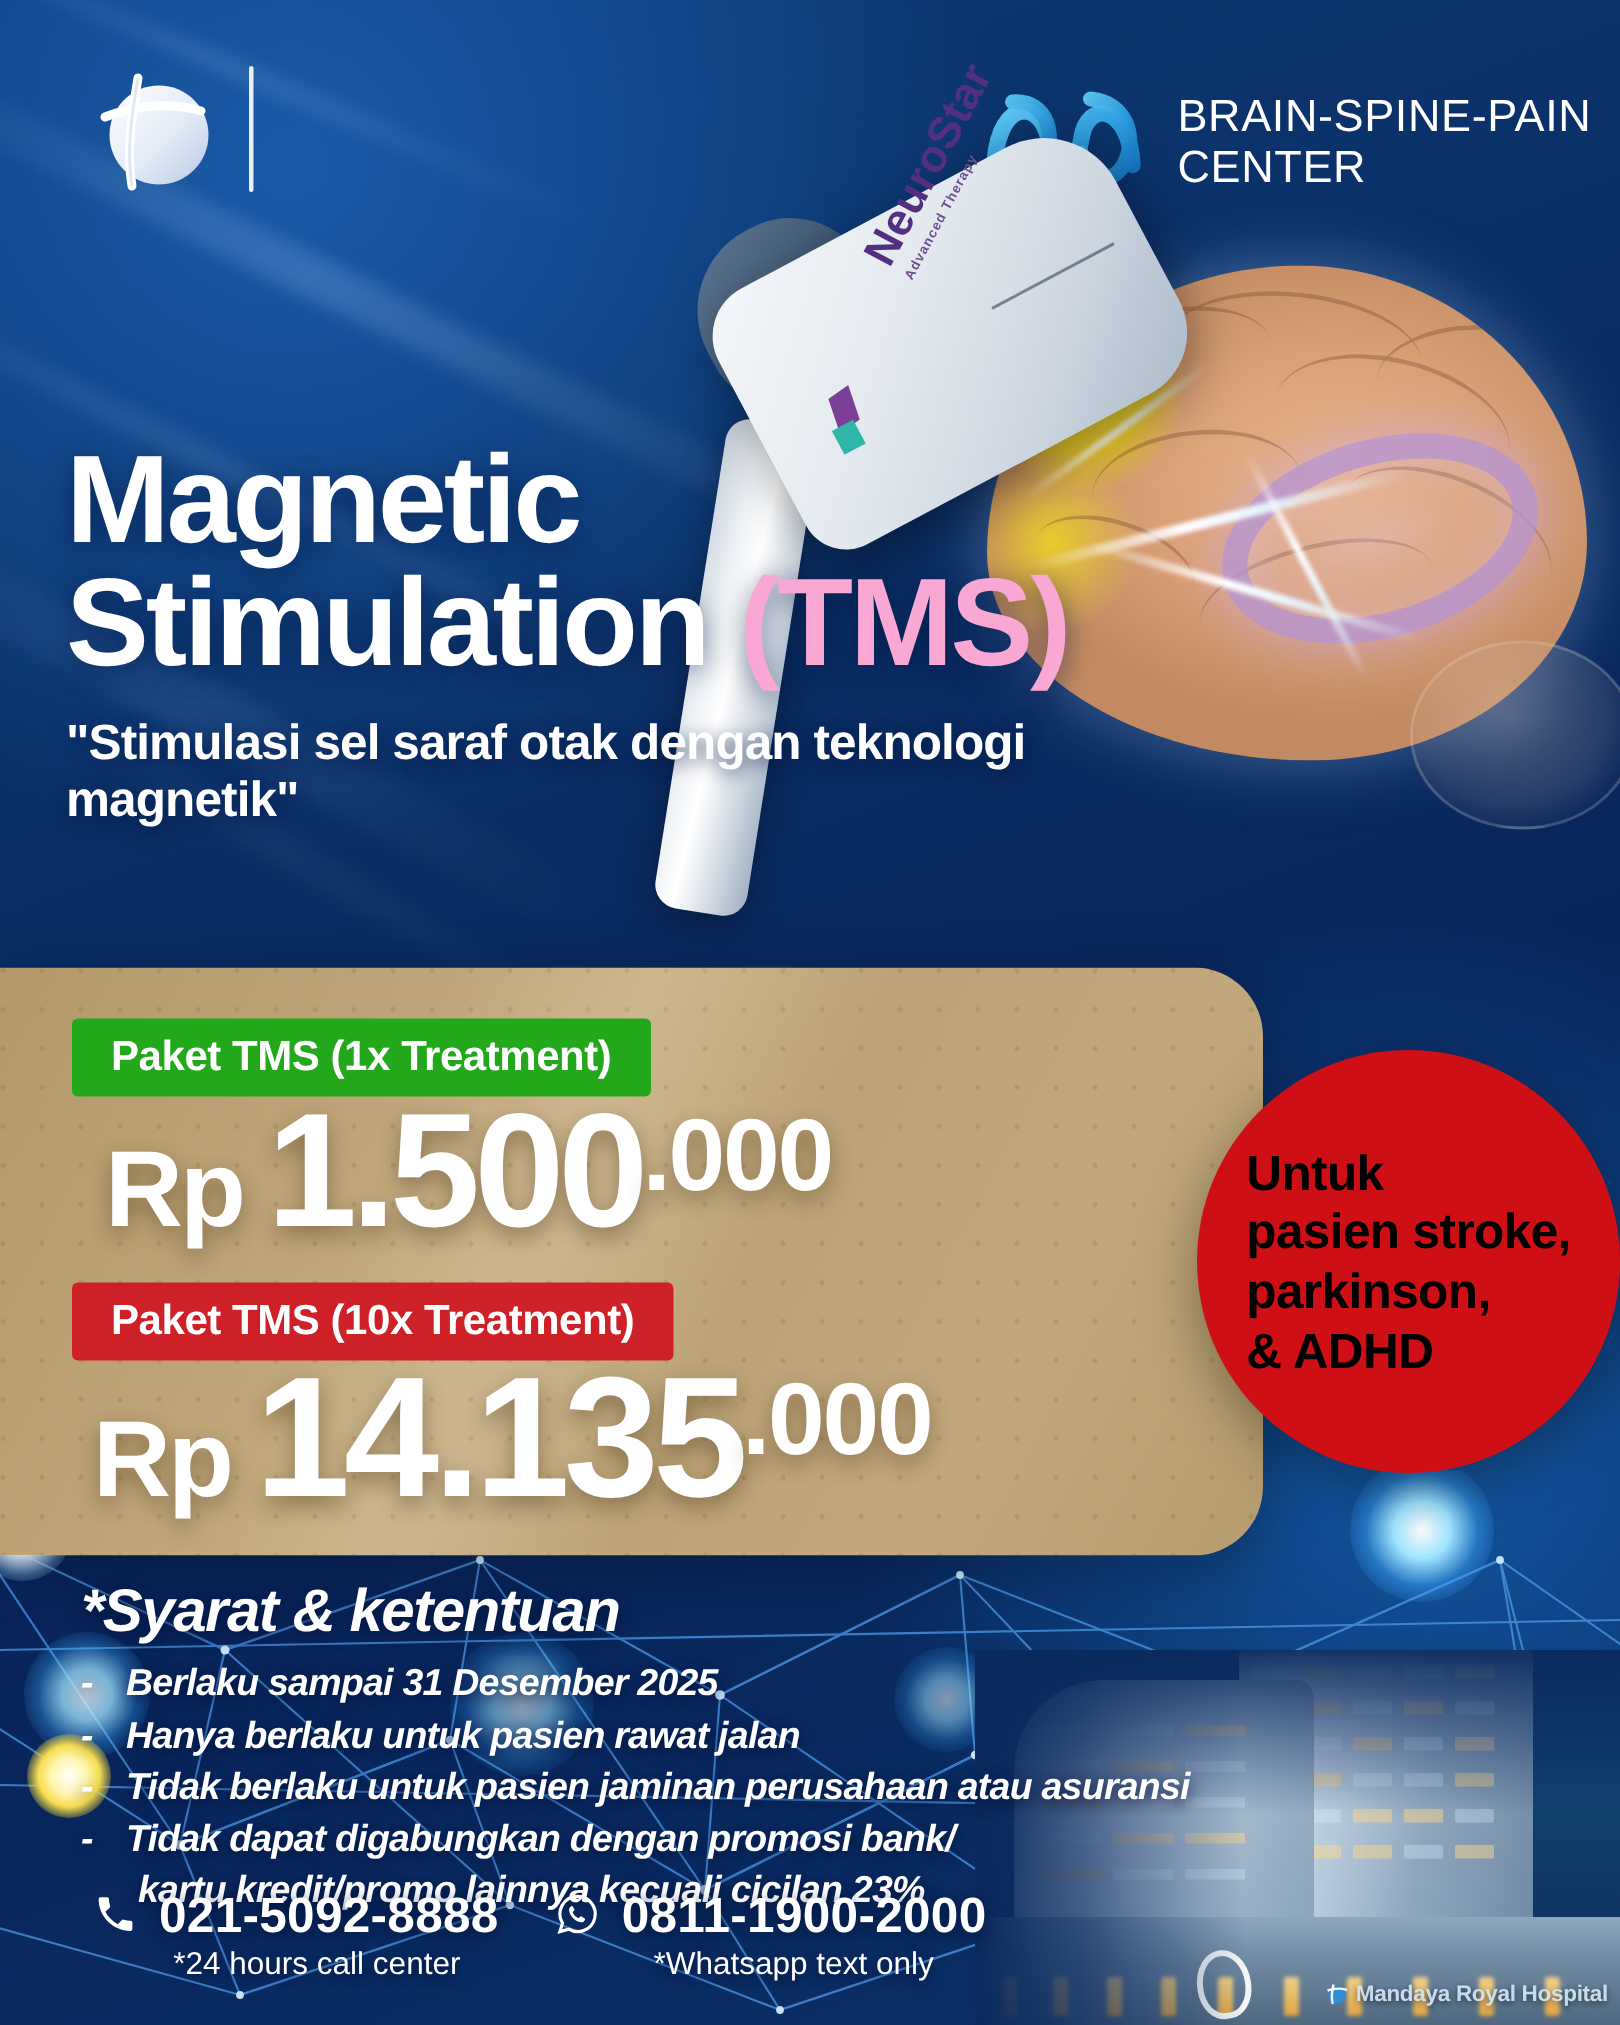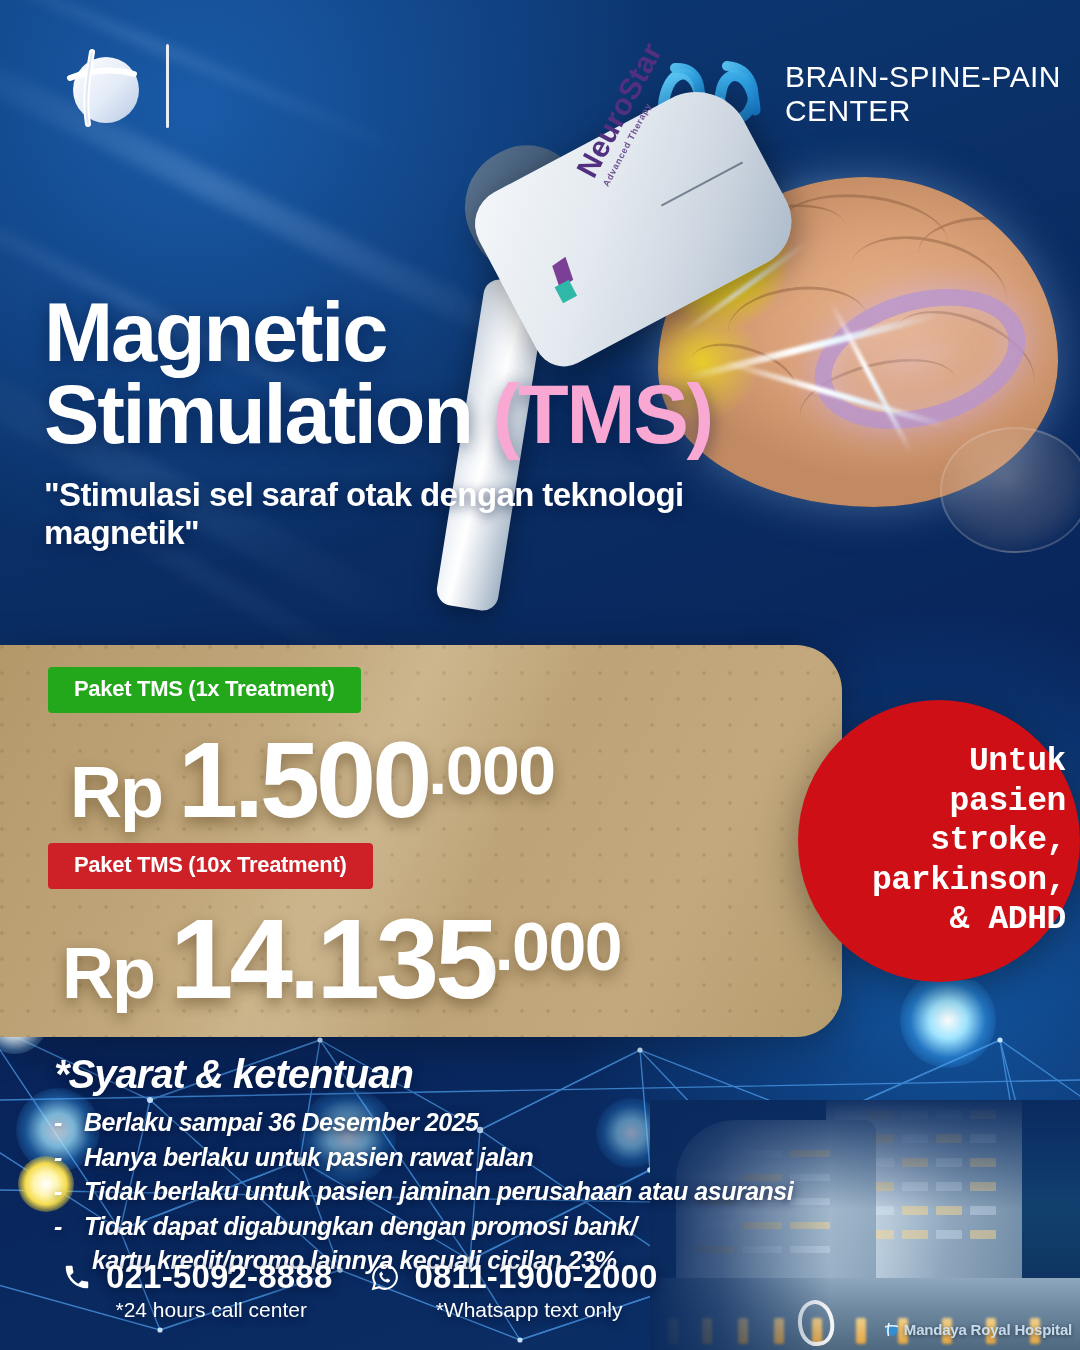--- a/index.html
+++ b/index.html
@@ -155,22 +155,22 @@
     box-shadow:0 8px 40px rgba(0,0,0,.28);
   }
   .panel-sheen {
     position:absolute; left:0; top:0; width:100%; height:100%;
     background:linear-gradient(112deg, rgba(255,255,255,0) 30%, rgba(255,255,255,.10) 44%, rgba(255,255,255,0) 58%);
     border-radius:0 46px 46px 0;
   }
 
   .tag {
     position:absolute; display:inline-block; padding:9px 26px 11px 26px;
-    color:#fff; font-size:22px; font-weight:700; letter-spacing:-.3px;
-    border-radius:4px; white-space:nowrap;
+    color:#fff; font-size:28px; font-weight:700; letter-spacing:-.3px;
+    border-radius:4px; white-space:nowrap;margin-top:12px;
   }
   .tag-green { left:48px; top:22px; background:#23A71B; }
   .tag-red   { left:48px; top:198px; background:#CE2027;text-align:center; }
 
   .price {
     position:absolute; color:#fff; white-space:nowrap;
     text-shadow:0 6px 14px rgba(70,50,20,.45);
     display:flex; align-items:baseline;
   }
   .price .rp { font-size:72px; font-weight:700; letter-spacing:-2px; }
@@ -181,22 +181,22 @@
   .price-2 .big { font-size:114px; }
 
   
   .badge-circle {
     position:absolute; left:798px; top:700px; width:282px; height:282px;
     background:#CE1016; border-radius:50%;
     display:flex; align-items:center; justify-content:center;
     box-shadow:0 10px 38px rgba(0,0,0,.35);
   }
   .badge-circle .txt {
-    color:#ffffff; font-size:33px; font-weight:700; line-height:1.2;
-    text-align:right; letter-spacing:-.4px; padding:0 14px;font-family:Liberation Mono, monospace;
+    color:#000000; font-size:33px; font-weight:700; line-height:1.2;
+    text-align:left; letter-spacing:-.4px; padding:0 14px;
   }
 
   
   .terms { position:absolute; left:54px; top:1052px; width:790px; z-index:6; }
   .terms-title {
     color:#fff; font-size:40px; font-weight:700; font-style:italic;
     letter-spacing:-1px; text-shadow:0 3px 12px rgba(0,15,50,.8); margin-bottom:8px;
   }
   .terms-list { list-style:none; }
   .terms-list li {
@@ -525,21 +525,21 @@
     </div>
     <div class="bld-fade"></div>
     <div class="bld-fade-top"></div>
   </div>
 
   <div class="terms">
     <div class="terms-title">*Syarat &amp; ketentuan</div>
     <ul class="terms-list">
       <li>
         <span class="dash">-</span>
-        <span>Berlaku sampai 36 Desember 2025</span>
+        <span>Berlaku sampai 31 Desember 2025</span>
       </li>
       <li>
         <span class="dash">-</span>
         <span>Hanya berlaku untuk pasien rawat jalan</span>
       </li>
       <li>
         <span class="dash">-</span>
         <span>Tidak berlaku untuk pasien jaminan perusahaan atau asuransi</span>
       </li>
       <li>

